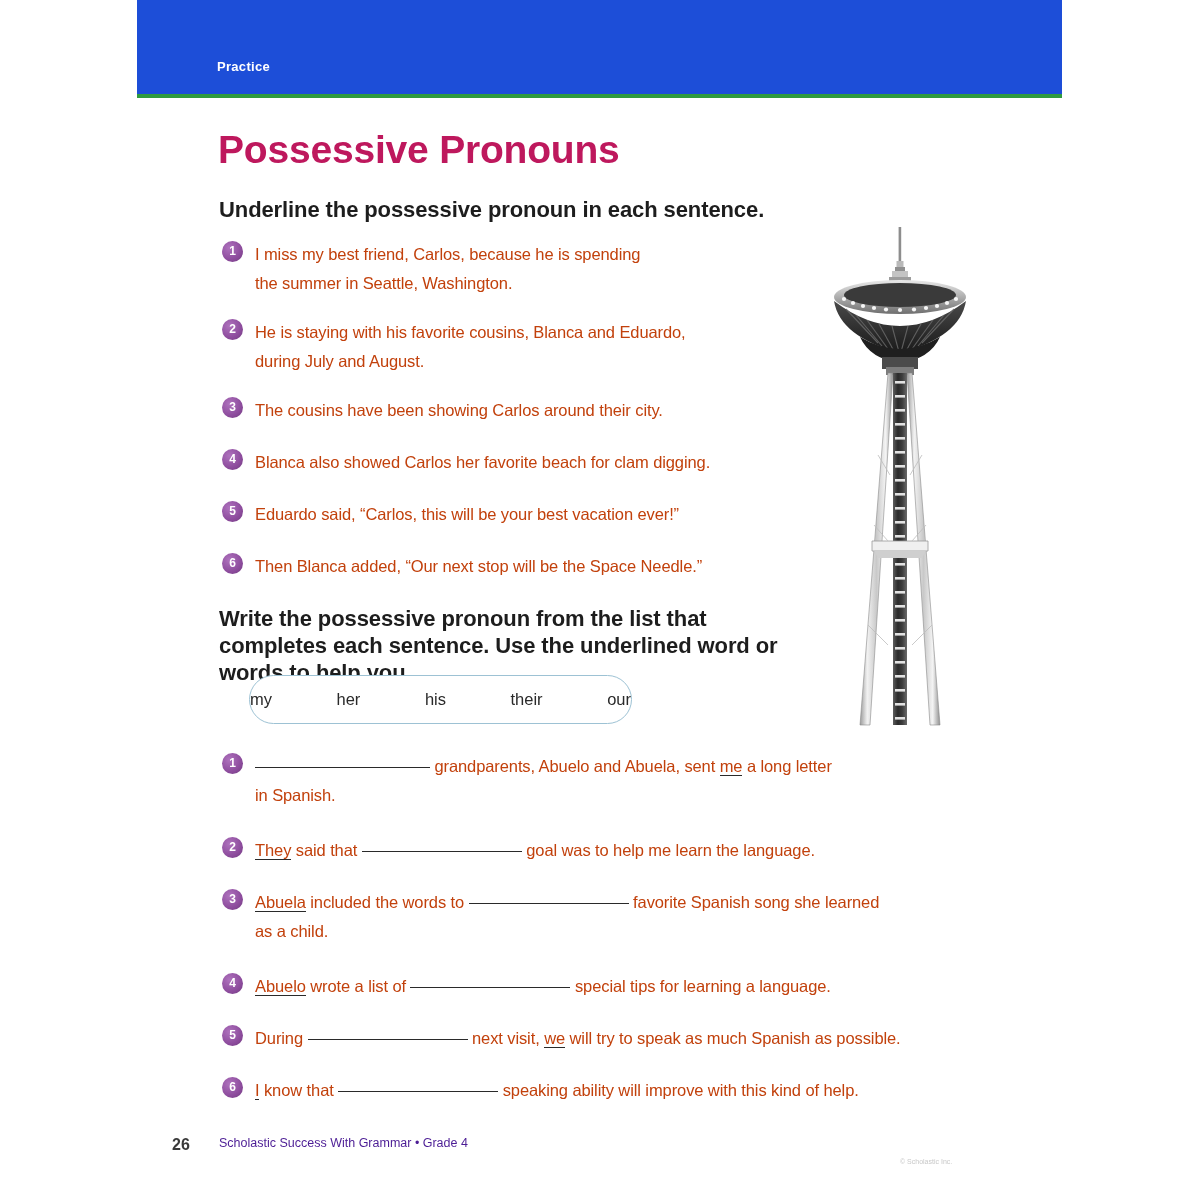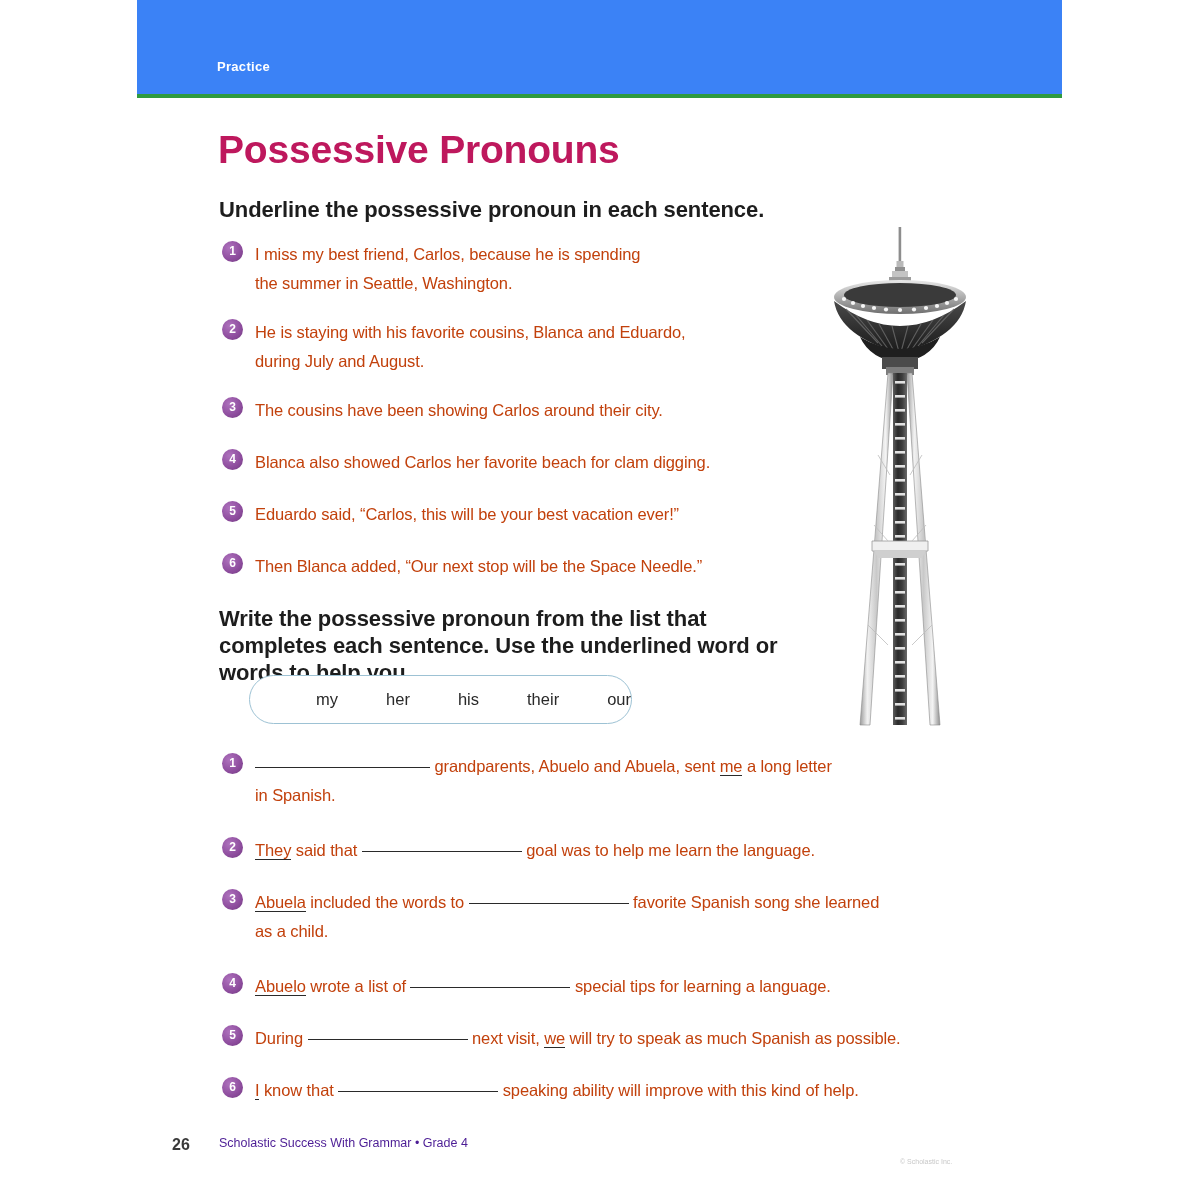--- a/index.html
+++ b/index.html
@@ -21,21 +21,21 @@
     background: #ffffff;
   }
 
   
   .header-bar {
     position: absolute;
     left: 137px;
     top: 0;
     width: 925px;
     height: 98px;
-    background: #3b82f6;
+    background: #1d4ed8;
   }
   .header-bar-shade {
     position: absolute;
     left: 0;
     bottom: 0;
     width: 100%;
     height: 4px;
     background: #2f9a3f;
   }
   .practice-label {
@@ -144,22 +144,22 @@
     position: absolute;
     left: 249px;
     top: 675px;
     width: 383px;
     height: 49px;
     border: 1.7px solid #9dc2d4;
     border-radius: 26px;
     box-sizing: border-box;
     display: flex;
     align-items: center;
-    justify-content: flex-end;
-    gap: 48px;
+    justify-content: space-between;
+    gap: 20px;
     background: #ffffff;
   }
   .word-bank span {
     font-size: 16.5px;
     color: #2a2a2a;
   }
 
   
   .p2-1 { left: 222px; top: 752px; width: 720px; }
   .p2-2 { left: 222px; top: 836px; width: 720px; }

